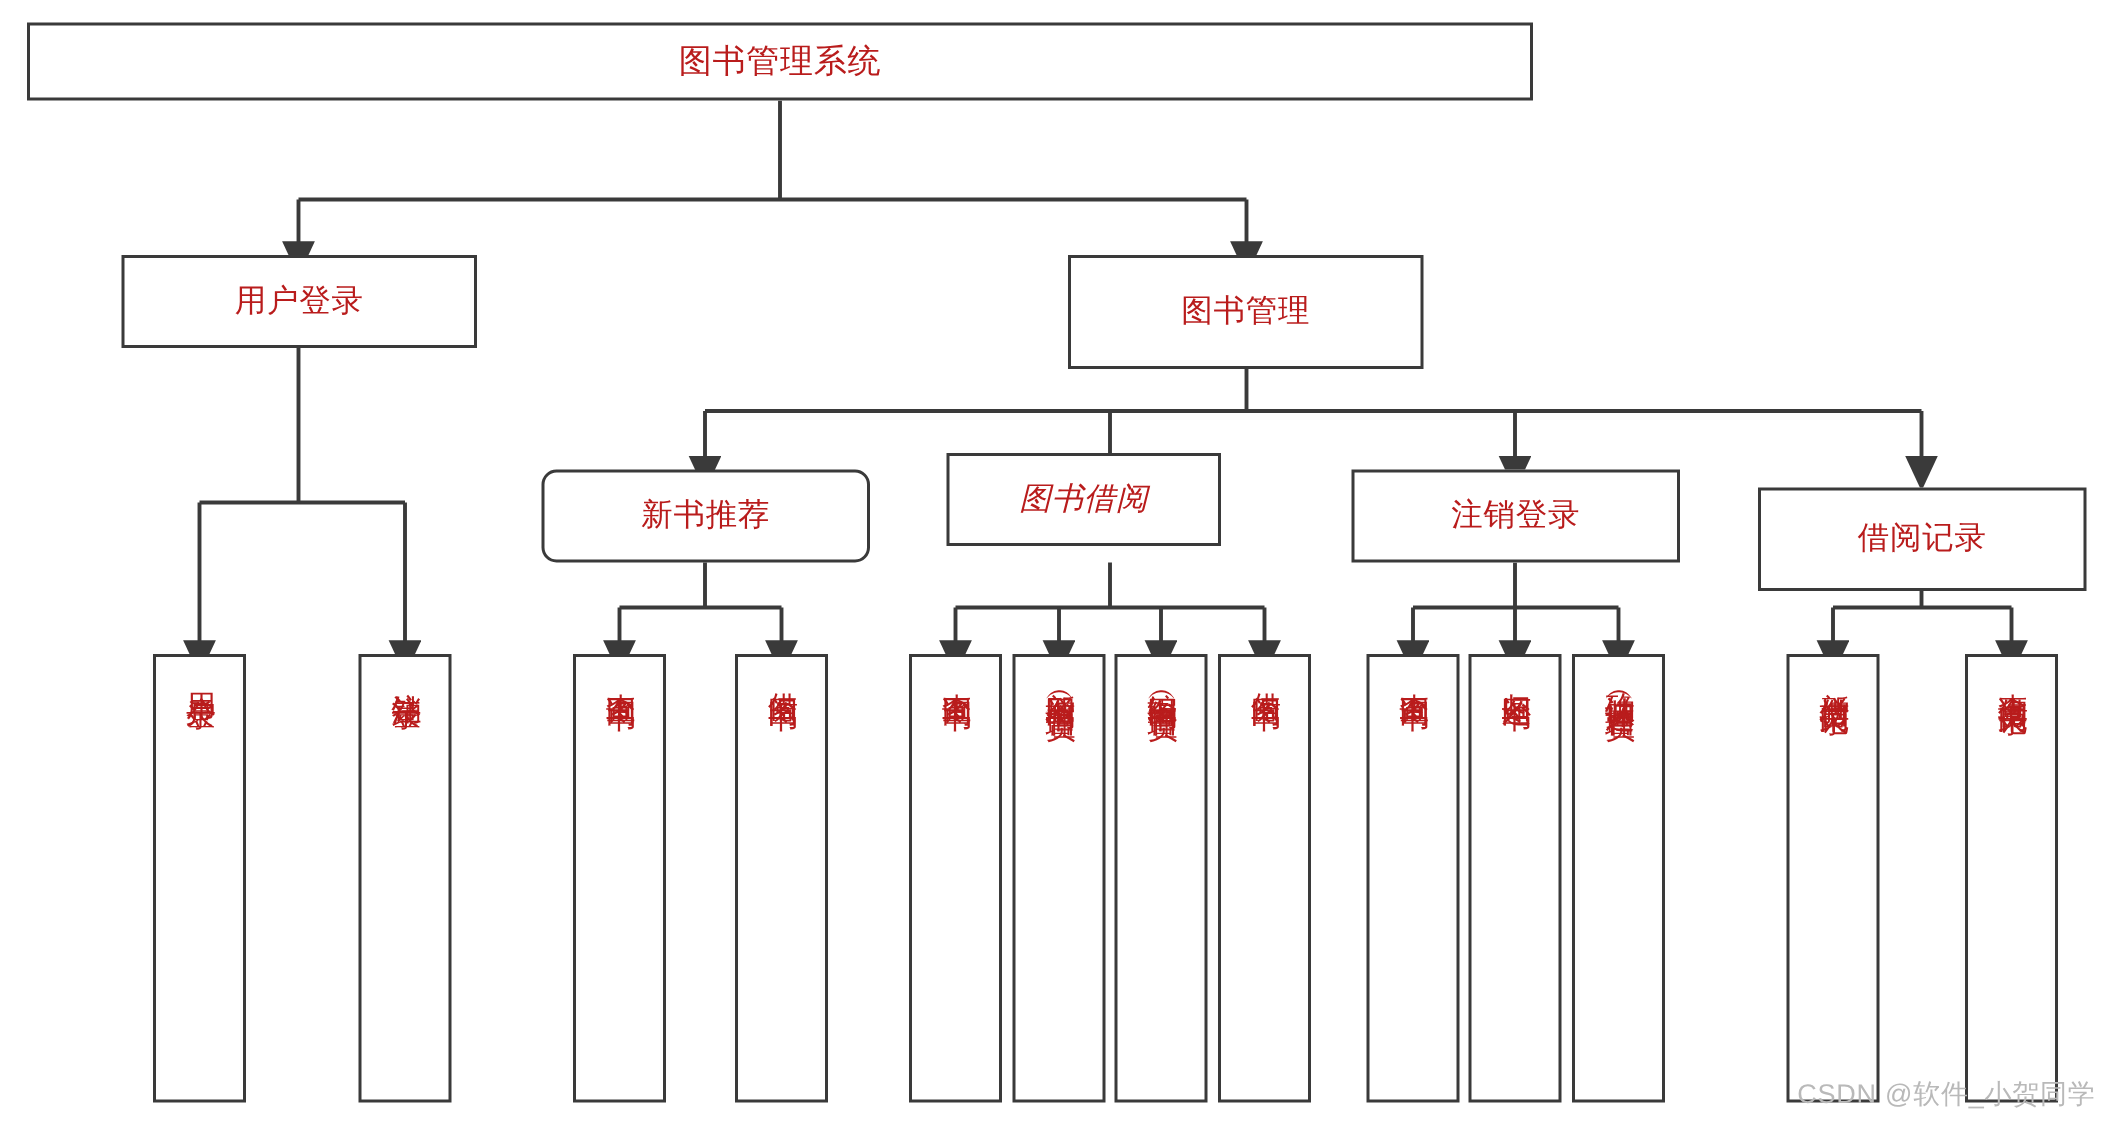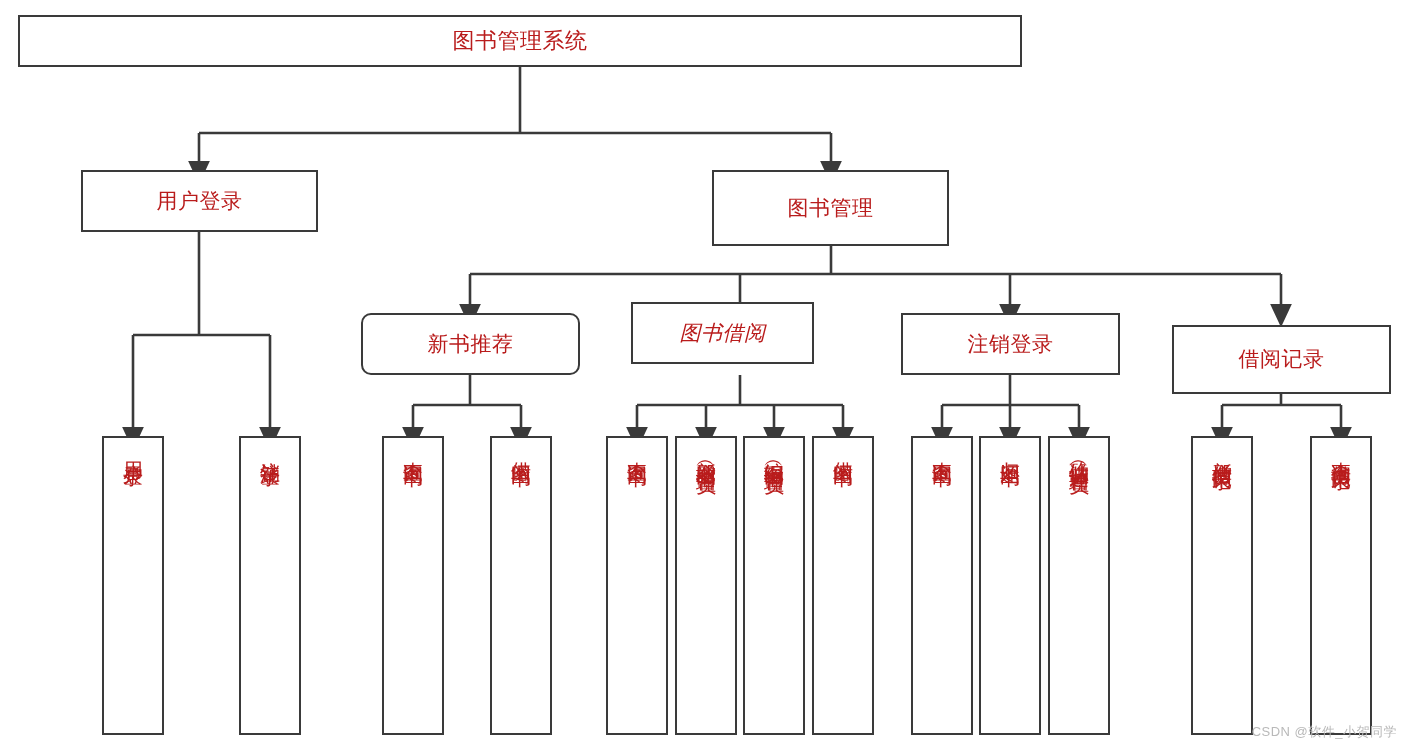--- a/index.html
+++ b/index.html
@@ -62,21 +62,21 @@
     text-orientation: upright;
     font-size: 20px;
     line-height: 1.05;
     letter-spacing: 2px;
     white-space: nowrap;
   }
   .watermark {
     position: absolute;
     right: 8px;
     bottom: 6px;
-    font-size: 13px;
+    font-size: 18px;
     color: #b9b9b9;
     letter-spacing: 0.5px;
     z-index: 3;
     white-space: nowrap;
   }
 </style>
 </head>
 <body>
 
 <div id="canvas">

